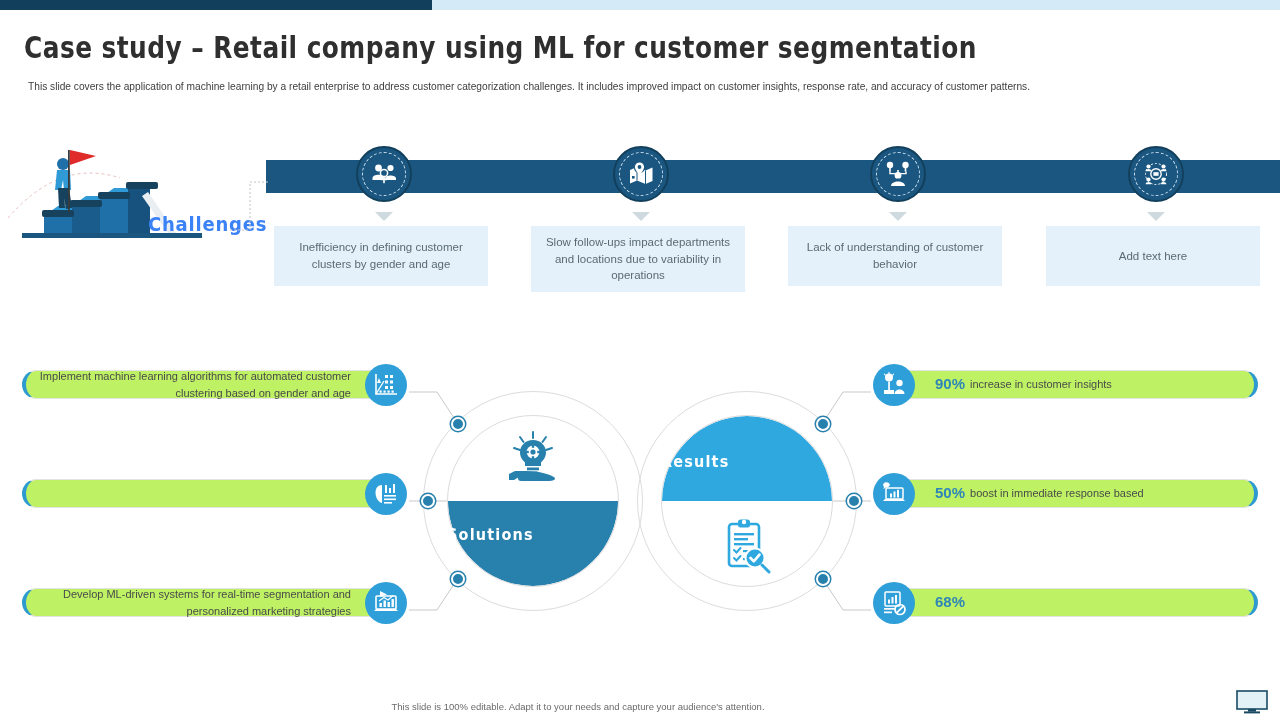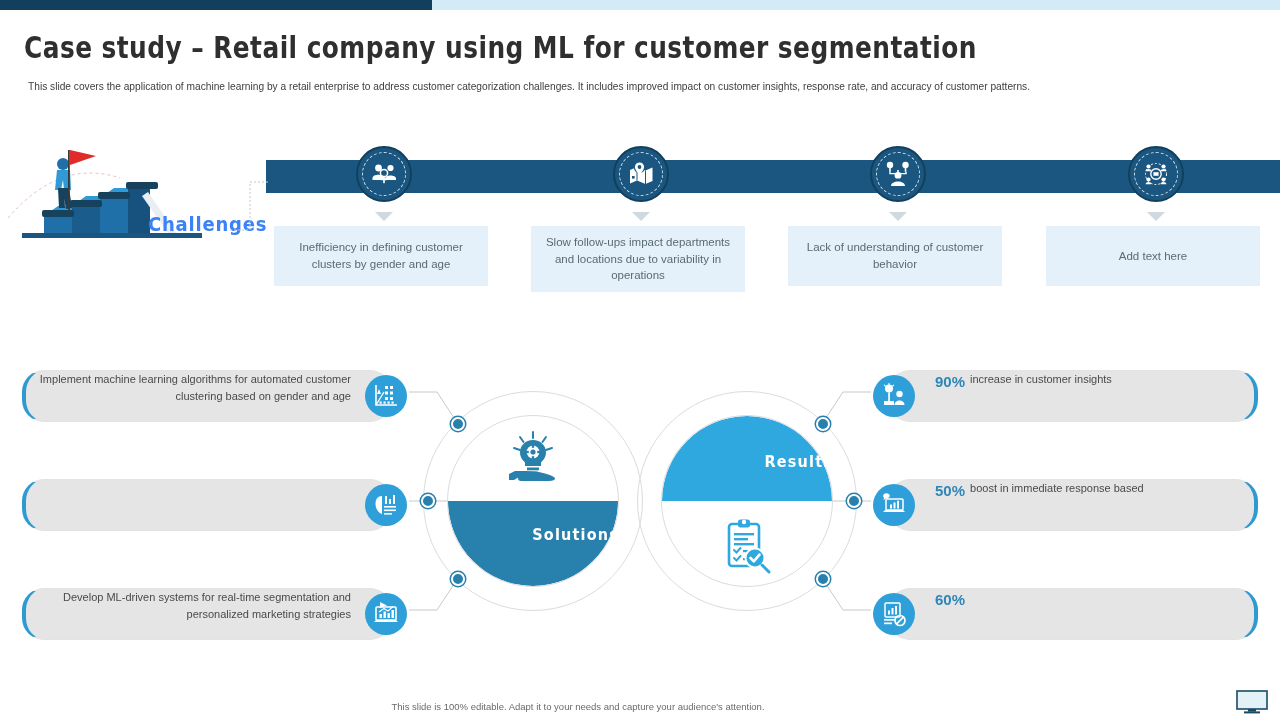--- a/index.html
+++ b/index.html
@@ -58,23 +58,23 @@
   }
   .chal-box {
     position:absolute; left:0; top:80px; width:214px; min-height:60px;
     background:#e4f1fa; display:flex; align-items:center; justify-content:center;
     padding:8px 10px; text-align:center;
     font-size:11.5px; color:#5a6a73; line-height:1.45;
   }
 
   
   .pill {
-    position:absolute; height:52px; width:370px;
-    background:#e5e5e5; border:1px solid #e3e3e3; border-radius:22px;
-    display:flex; 
+    position:absolute; height:29px; width:370px;
+    background:#bef264; border:1px solid #e3e3e3; border-radius:22px;
+    display:flex; align-items:center;
     font-size:11px; color:#4a4a4a; line-height:1.5;
   }
   .pill-left  { left:22px;  justify-content:flex-end; padding-right:40px; text-align:right;
                 border-left:4px solid #2e9ad0; }
   .pill-right { right:22px; justify-content:flex-start; padding-left:46px; text-align:left;
                 border-right:4px solid #2e9ad0; }
 
   .pill-icon {
     position:absolute; width:42px; height:42px; border-radius:50%;
     background:#2e9fd8; display:flex; align-items:center; justify-content:center;
@@ -99,21 +99,21 @@
     position:absolute; left:0; bottom:0; width:100%; height:50%;
     background:#2880ad;
     border-bottom-left-radius:999px; border-bottom-right-radius:999px;
   }
   .half-top {
     position:absolute; left:0; top:0; width:100%; height:50%;
     background:#2fa8e0;
     border-top-left-radius:999px; border-top-right-radius:999px;
   }
   .hub-label {
-    position:absolute; left:0; width:100%; text-align:right;
+    position:absolute; left:0; width:100%; text-align:left;
     font-family:"Liberation Sans Narrow","DejaVu Sans Condensed","Liberation Sans",sans-serif;
     font-size:16px; font-weight:700; color:#ffffff; letter-spacing:1.2px;
   }
 
   .node {
     position:absolute; width:14px; height:14px; border-radius:50%;
     background:#2880ad; border:2px solid #ffffff;
     box-shadow:0 0 0 1.5px #2880ad;
   }
 
@@ -420,21 +420,21 @@
           <rect x="7" y="9.5" width="2" height="4"></rect>
           <rect x="10.5" y="7" width="2" height="6.5"></rect>
           <rect x="14" y="5" width="2" height="8.5"></rect>
         </g>
         <rect x="3" y="18" width="11" height="1.7" fill="#fff"></rect>
         <rect x="3" y="21.5" width="8" height="1.7" fill="#fff"></rect>
         <circle cx="19" cy="19.5" r="5" fill="none" stroke="#fff" stroke-width="1.7"></circle>
         <path d="M15.8 22.7 L22.2 16.3" stroke="#fff" stroke-width="1.7"></path>
       </svg>
     </span>
-    <span class="stat-num">60%</span>
+    <span class="stat-num">68%</span>
   </div>
 
   <div class="footer-note">This slide is 100% editable. Adapt it to your needs and capture your audience's attention.</div>
   <svg class="monitor-icon" viewBox="0 0 32 24">
     <rect x="1" y="1" width="30" height="18" fill="#e2f2f7" stroke="#1a4a63" stroke-width="1.6"></rect>
     <rect x="12" y="19" width="8" height="2.6" fill="#1a4a63"></rect>
     <rect x="8" y="21.4" width="16" height="2" fill="#1a4a63"></rect>
   </svg>
 
 </div>

